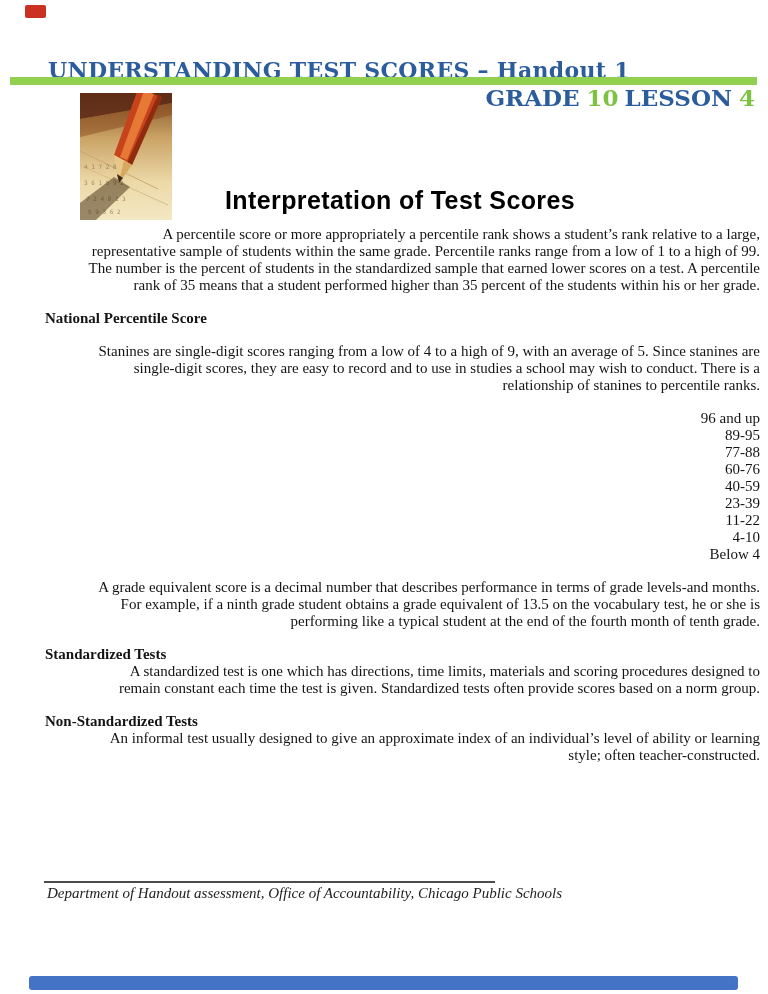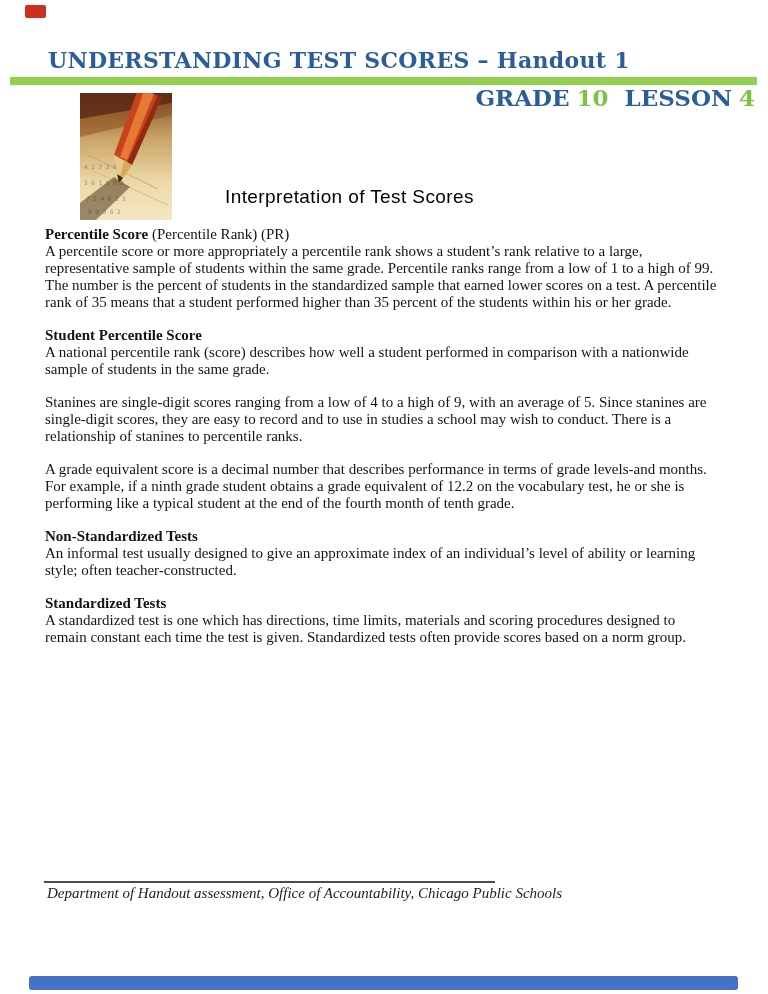--- a/index.html
+++ b/index.html
@@ -11,21 +11,21 @@
     font-family: "Liberation Serif", serif;
     color: #141414;
   }
   .red-marker {
     position: absolute; left: 25px; top: 5px;
     width: 21px; height: 13px;
     background: var(--red-marker, #cc3020);
     border-radius: 2px;
   }
   .doc-title {
-    position: absolute; left: 48px; top: 46px;
+    position: absolute; left: 48px; top: 56px;
     font-family: "DejaVu Serif", serif;
     font-weight: bold;
     font-size: 22px;
     line-height: 28px;
     letter-spacing: 0.3px;
     color: var(--title-blue, #2b5c9c);
     white-space: nowrap;
   }
   .green-bar {
     position: absolute; left: 10px; top: 77px;
@@ -35,43 +35,43 @@
   .grade-line {
     position: absolute; top: 84px; right: 13px;
     font-family: "DejaVu Serif", serif;
     font-weight: bold;
     font-size: 23px;
     color: var(--title-blue, #2b5c9c);
     white-space: nowrap;
   }
   .grade-line .num { color: var(--number-green, #7ec241); }
   .grade-line .sp-sm { margin-left: 7px; }
-  .grade-line .sp-lg { margin-left: 16px; }
+  .grade-line .sp-lg { margin-left: 6px; }
   .pencil {
     position: absolute; left: 80px; top: 93px;
     width: 92px; height: 127px;
   }
   .subtitle {
     position: absolute; left: 225px; top: 186px;
     font-family: "Liberation Sans", sans-serif;
-    font-weight: normal;
-    font-size: 19px;
+    font-weight: bold;
+    font-size: 25px;
     letter-spacing: 0.4px;
     color: #000000;
     white-space: nowrap;
   }
   .content {
     position: absolute; left: 45px; top: 226px;
     width: 715px;
     font-size: 15px;
     line-height: 17px;
   }
   .section { margin: 0 0 16px 0; }
   .sec-head b { font-weight: bold; }
-  .sec-body { white-space: pre-line; }
+  .sec-body { white-space: pre-line; text-align: right; }
   .footer-rule {
     position: absolute; left: 44px; top: 881px;
     width: 451px; height: 0;
     border-top: 2px solid #4b4b4b;
   }
   .footer-credit {
     position: absolute; left: 47px; top: 885px;
     font-size: 15px;
     font-style: italic;
     color: #222222;
@@ -124,58 +124,64 @@
   <polygon points="34,62 52,72 39,90" fill="#e9c788"></polygon>
   <polygon points="44,67 52,72 39,90" fill="#d7a85f"></polygon>
   <polygon points="37,81 43,85 39,90" fill="#3c2b18"></polygon>
 </svg>
 
 <div class="subtitle">Interpretation of Test Scores</div>
 
 <div class="content">
 
   <div class="section">
-    <div class="sec-head"><b>Percentile Score</b><span> (Percentile Rank) (PR)</span></div>
     <div class="sec-body">A percentile score or more appropriately a percentile rank shows a student’s rank relative to a large,
 representative sample of students within the same grade. Percentile ranks range from a low of 1 to a high of 99.
 The number is the percent of students in the standardized sample that earned lower scores on a test. A percentile
 rank of 35 means that a student performed higher than 35 percent of the students within his or her grade.</div>
   </div>
 
   <div class="section">
-    <div class="sec-head"><b>Student Percentile Score</b></div>
-    <div class="sec-body">A national percentile rank (score) describes how well a student performed in comparison with a nationwide
-sample of students in the same grade.</div>
+    <div class="sec-head"><b>National Percentile Score</b></div>
   </div>
 
   <div class="section">
     <div class="sec-body">Stanines are single-digit scores ranging from a low of 4 to a high of 9, with an average of 5. Since stanines are
 single-digit scores, they are easy to record and to use in studies a school may wish to conduct. There is a
 relationship of stanines to percentile ranks.</div>
   </div>
 
   <div class="section">
+    <div class="sec-body">96 and up
+89-95
+77-88
+60-76
+40-59
+23-39
+11-22
+4-10
+Below 4</div>
   </div>
 
   <div class="section">
     <div class="sec-body">A grade equivalent score is a decimal number that describes performance in terms of grade levels-and months.
-For example, if a ninth grade student obtains a grade equivalent of 12.2 on the vocabulary test, he or she is
+For example, if a ninth grade student obtains a grade equivalent of 13.5 on the vocabulary test, he or she is
 performing like a typical student at the end of the fourth month of tenth grade.</div>
+  </div>
+
+  <div class="section">
+    <div class="sec-head"><b>Standardized Tests</b></div>
+    <div class="sec-body">A standardized test is one which has directions, time limits, materials and scoring procedures designed to
+remain constant each time the test is given. Standardized tests often provide scores based on a norm group.</div>
   </div>
 
   <div class="section">
     <div class="sec-head"><b>Non-Standardized Tests</b></div>
     <div class="sec-body">An informal test usually designed to give an approximate index of an individual’s level of ability or learning
 style; often teacher-constructed.</div>
-  </div>
-
-  <div class="section">
-    <div class="sec-head"><b>Standardized Tests</b></div>
-    <div class="sec-body">A standardized test is one which has directions, time limits, materials and scoring procedures designed to
-remain constant each time the test is given. Standardized tests often provide scores based on a norm group.</div>
   </div>
 
 </div>
 
 <div class="footer-rule"></div>
 <div class="footer-credit">Department of Handout assessment, Office of Accountability, Chicago Public Schools</div>
 
 <div class="bottom-bar"></div>
 
 </body></html>

